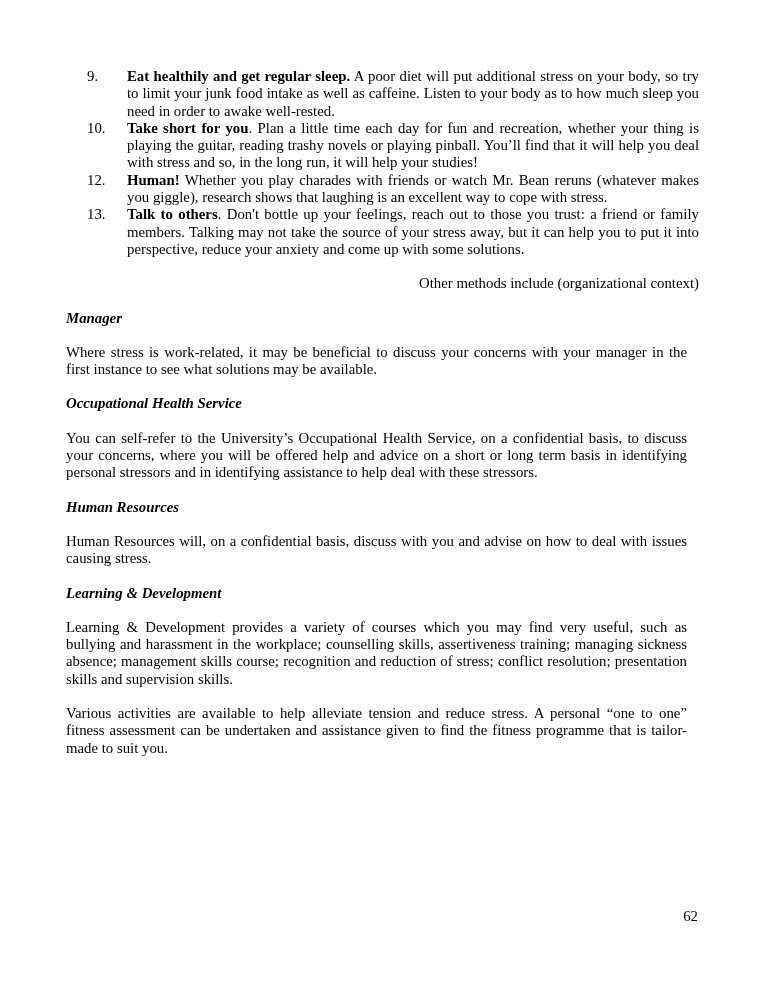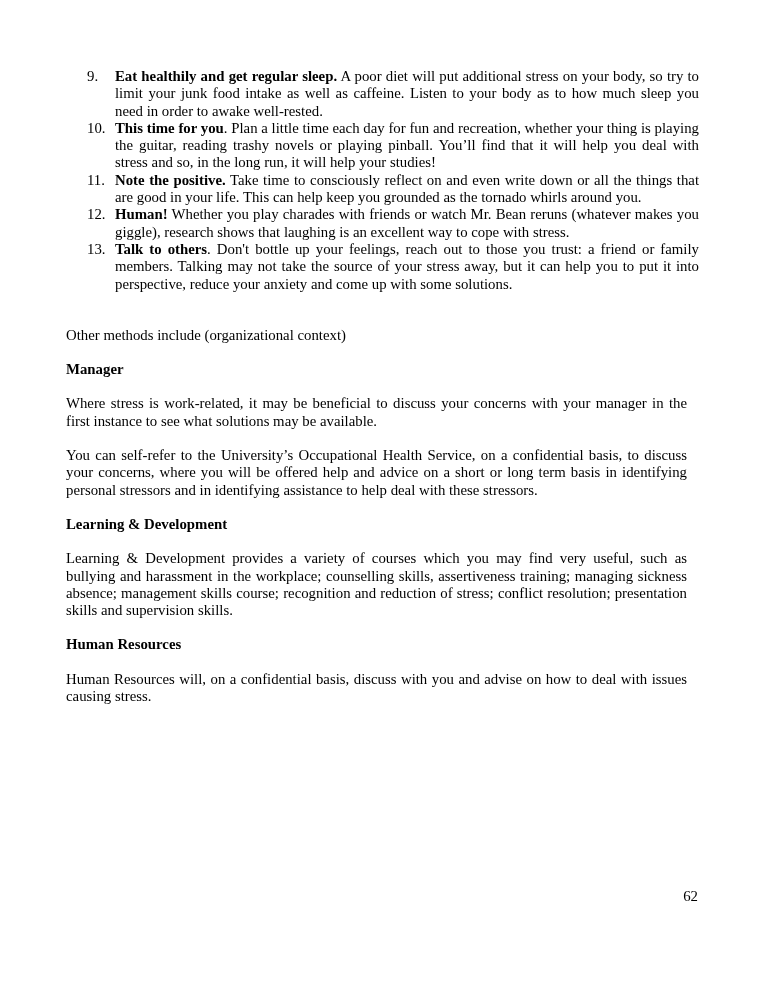--- a/index.html
+++ b/index.html
@@ -30,94 +30,94 @@
   }
   .num {
     flex: 0 0 49px;
     box-sizing: border-box;
     padding-left: 21px;
     white-space: pre;
   }
   .li-text {
     flex: 1;
     text-align: justify;
+    margin-left: 12px;
   }
   .b {
     font-weight: bold;
   }
   p.intro {
-    margin: 34px 0 0 0;
-    text-align: left;
+    margin: 17px 0 0 0;
+    text-align: right;
   }
   h3.sec-heading {
     font-size: inherit;
     line-height: inherit;
     font-weight: bold;
     margin: 17px 0 0 0;
+    font-style: italic;
   }
   p.sec-body {
     margin: 17px 12px 0 0;
     text-align: justify;
   }
   .page-number {
     position: absolute;
-    top: 888px;
+    top: 908px;
     right: 67px;
   }
 </style>
 </head>
 <body>
 
 <div class="page">
 
   <ol class="tips">
     <li>
       <span class="num">9.</span>
       <span class="li-text"><span class="b">Eat healthily and get regular sleep.</span><span> A poor diet will put additional stress on your body, so try to limit your junk food intake as well as caffeine. Listen to your body as to how much sleep you need in order to awake well-rested.</span></span>
     </li>
     <li>
       <span class="num">10.</span>
-      <span class="li-text"><span class="b">This time for you</span><span>. Plan a little time each day for fun and recreation, whether your thing is playing the guitar, reading trashy novels or playing pinball. You’ll find that it will help you deal with stress and so, in the long run, it will help your studies!</span></span>
-    </li>
-    <li>
-      <span class="num">11.</span>
-      <span class="li-text"><span class="b">Note the positive.</span><span> Take time to consciously reflect on and even write down or all the things that are good in your life. This can help keep you grounded as the tornado whirls around you.</span></span>
+      <span class="li-text"><span class="b">Take short for you</span><span>. Plan a little time each day for fun and recreation, whether your thing is playing the guitar, reading trashy novels or playing pinball. You’ll find that it will help you deal with stress and so, in the long run, it will help your studies!</span></span>
     </li>
     <li>
       <span class="num">12.</span>
       <span class="li-text"><span class="b">Human!</span><span> Whether you play charades with friends or watch Mr. Bean reruns (whatever makes you giggle), research shows that laughing is an excellent way to cope with stress.</span></span>
     </li>
     <li>
       <span class="num">13.</span>
       <span class="li-text"><span class="b">Talk to others</span><span>. Don't bottle up your feelings, reach out to those you trust: a friend or family members. Talking may not take the source of your stress away, but it can help you to put it into perspective, reduce your anxiety and come up with some solutions.</span></span>
     </li>
   </ol>
 
   <p class="intro">Other methods include (organizational context)</p>
 
   <section>
     <h3 class="sec-heading">Manager</h3>
     <p class="sec-body">Where stress is work-related, it may be beneficial to discuss your concerns with your manager in the first instance to see what solutions may be available.</p>
   </section>
 
   <section>
+    <h3 class="sec-heading">Occupational Health Service</h3>
     <p class="sec-body">You can self-refer to the University’s Occupational Health Service, on a confidential basis, to discuss your concerns, where you will be offered help and advice on a short or long term basis in identifying personal stressors and in identifying assistance to help deal with these stressors.</p>
+  </section>
+
+  <section>
+    <h3 class="sec-heading">Human Resources</h3>
+    <p class="sec-body">Human Resources will, on a confidential basis, discuss with you and advise on how to deal with issues causing stress.</p>
   </section>
 
   <section>
     <h3 class="sec-heading">Learning &amp; Development</h3>
     <p class="sec-body">Learning &amp; Development provides a variety of courses which you may find very useful, such as bullying and harassment in the workplace; counselling skills, assertiveness training; managing sickness absence; management skills course; recognition and reduction of stress; conflict resolution; presentation skills and supervision skills.</p>
   </section>
 
   <section>
-    <h3 class="sec-heading">Human Resources</h3>
-    <p class="sec-body">Human Resources will, on a confidential basis, discuss with you and advise on how to deal with issues causing stress.</p>
-  </section>
-
-  <section>
+    <p class="sec-body">Various activities are available to help alleviate tension and reduce stress. A personal “one to one” fitness assessment can be undertaken and assistance given to find the fitness programme that is tailor-made to suit you.</p>
   </section>
 
   <section>
   </section>
 
   <div class="page-number">62</div>
 
 </div>
 
 </body></html>

